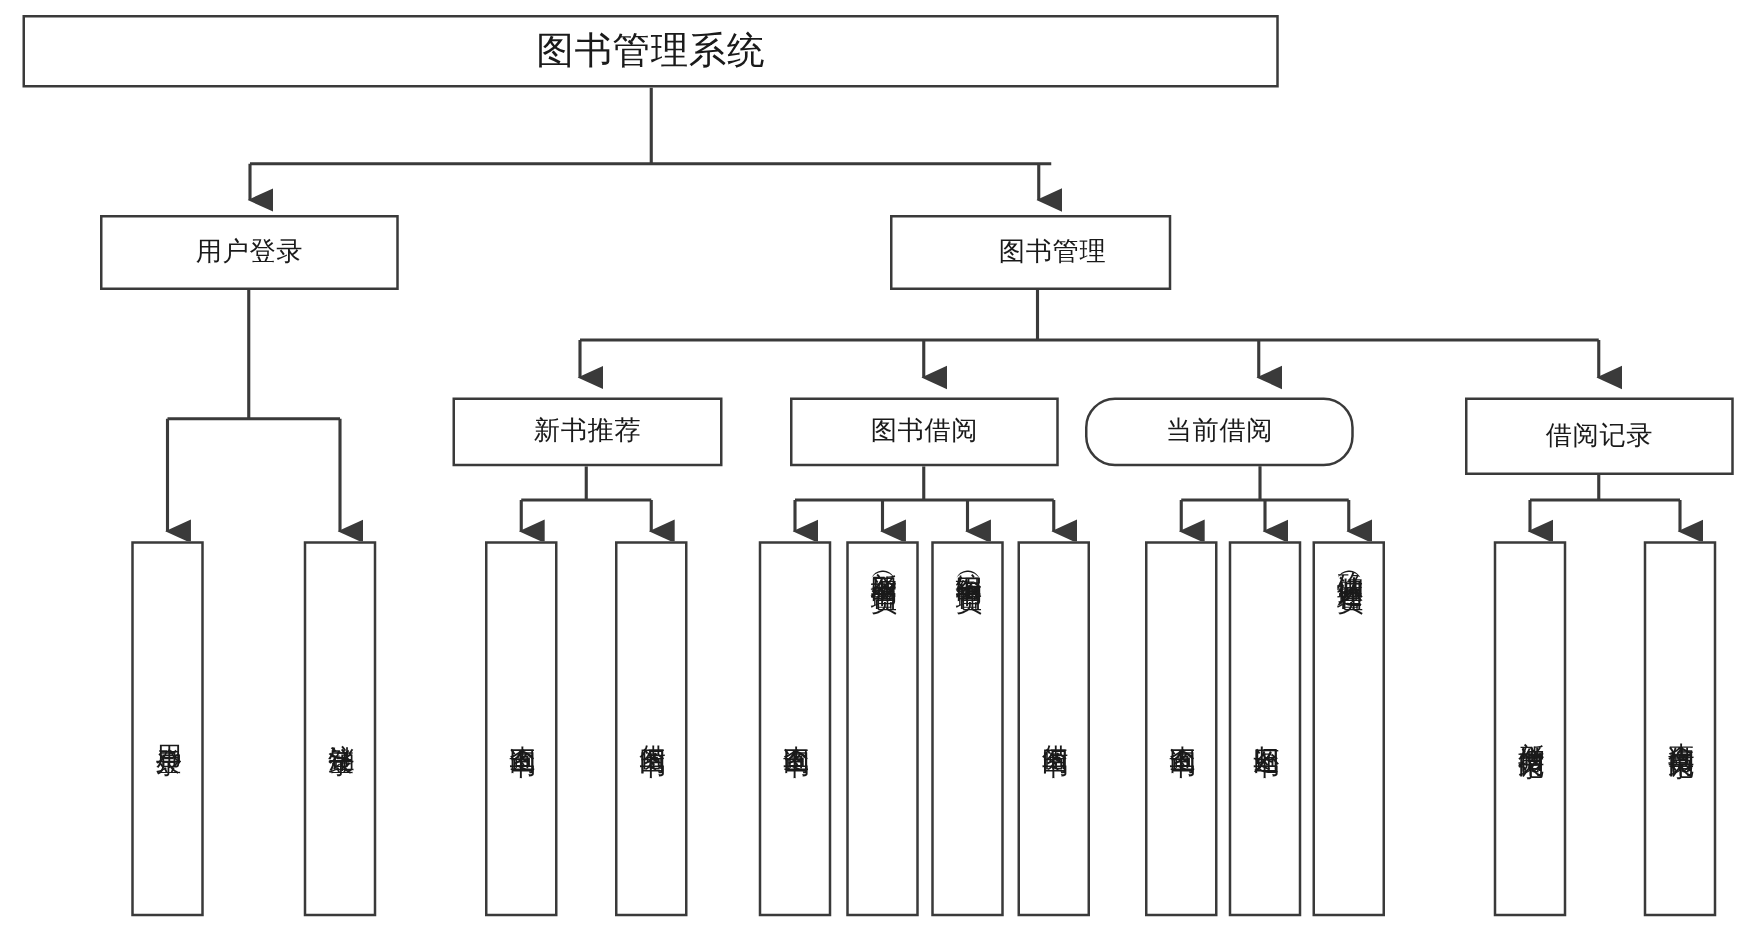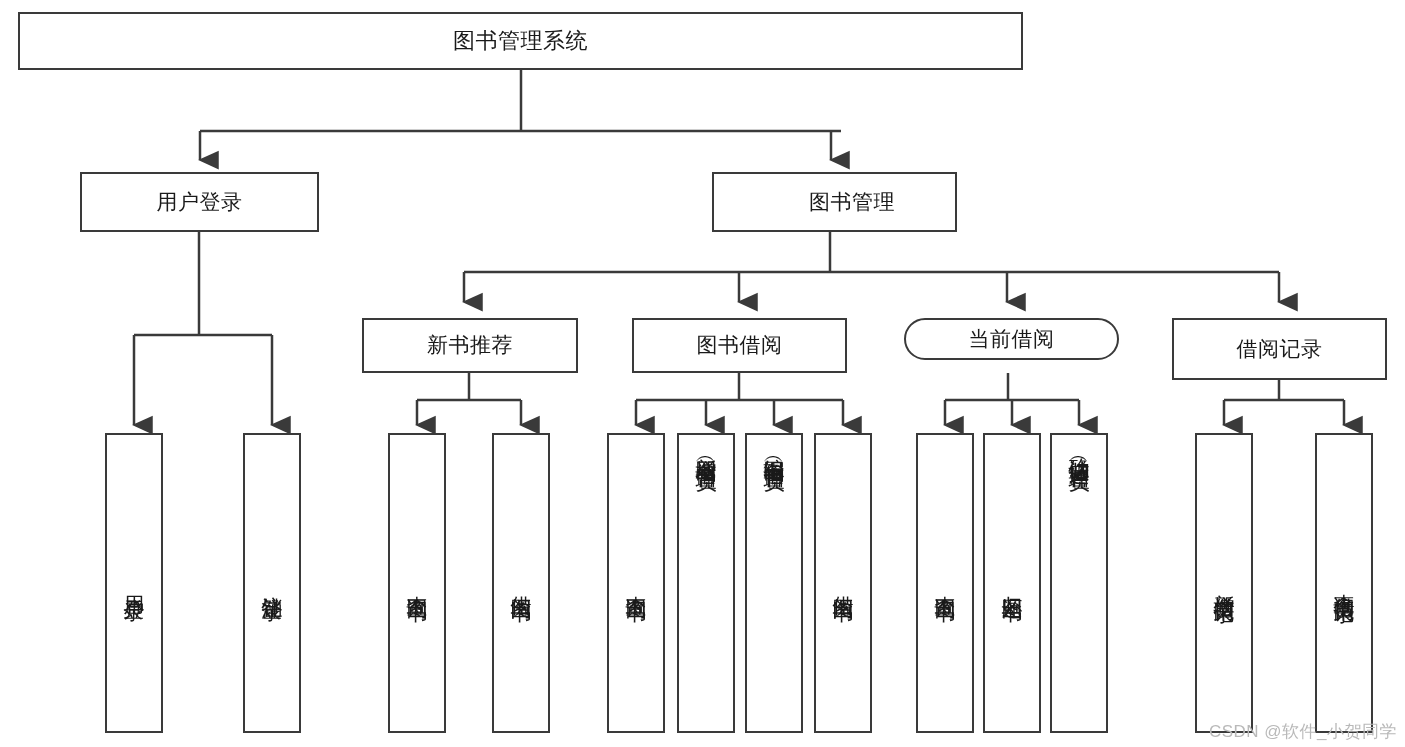--- a/index.html
+++ b/index.html
@@ -26,21 +26,21 @@
     align-items: center;
     justify-content: center;
     color: #1a1a1a;
   }
   .node .label {
     font-size: 21px;
     line-height: 1.25;
     letter-spacing: 0.5px;
     white-space: nowrap;
   }
-  .node.root .label { font-size: 22px; }
+  .node.root .label { font-size: 30px; }
   .node.vertical {
     align-items: flex-start;
     padding-top: 6px;
   }
   .node.vertical .label {
     writing-mode: vertical-rl;
     text-orientation: upright;
     font-size: 21px;
     line-height: 1.34;
     letter-spacing: 2px;
@@ -124,31 +124,31 @@
     </g>
   </svg>
 
   <div class="node root" style="left:18px; top:12px; width:1005px; height:58px;">
     <span class="label">图书管理系统</span>
   </div>
 
   <div class="node" style="left:80px; top:172px; width:239px; height:60px;">
     <span class="label">用户登录</span>
   </div>
-  <div class="node" style="left:712px; top:172px; width:245px; height:60px;padding-left:35px;">
+  <div class="node" style="left:712px; top:172px; width:225px; height:60px;padding-left:35px;">
     <span class="label">图书管理</span>
   </div>
 
   <div class="node" style="left:362px; top:318px; width:216px; height:55px;justify-content:center;">
     <span class="label">新书推荐</span>
   </div>
   <div class="node" style="left:632px; top:318px; width:215px; height:55px;">
     <span class="label">图书借阅</span>
   </div>
-  <div class="node" style="left:904px; top:318px; width:215px; height:42px;border-radius:24px;">
+  <div class="node" style="left:868px; top:318px; width:215px; height:55px;border-radius:24px;">
     <span class="label">当前借阅</span>
   </div>
   <div class="node" style="left:1172px; top:318px; width:215px; height:62px;">
     <span class="label">借阅记录</span>
   </div>
 
   <div class="node vertical mid" style="left:105px; top:433px; width:58px; height:300px;">
     <span class="label">用户登录</span>
   </div>
   <div class="node vertical mid" style="left:243px; top:433px; width:58px; height:300px;">
@@ -185,15 +185,14 @@
     <span class="label">确认归还（管理员）</span>
   </div>
 
   <div class="node vertical mid" style="left:1195px; top:433px; width:58px; height:300px;">
     <span class="label">新增借阅记录</span>
   </div>
   <div class="node vertical mid" style="left:1315px; top:433px; width:58px; height:300px;">
     <span class="label">查询借阅记录</span>
   </div>
 
-  <div id="watermark">CSDN @软件_小贺同学</div>
 
 </div>
 
 </body></html>

